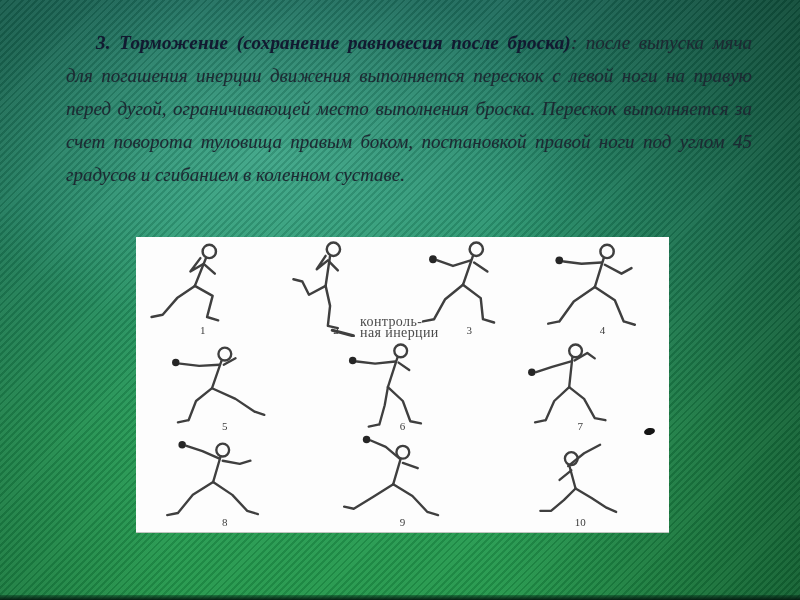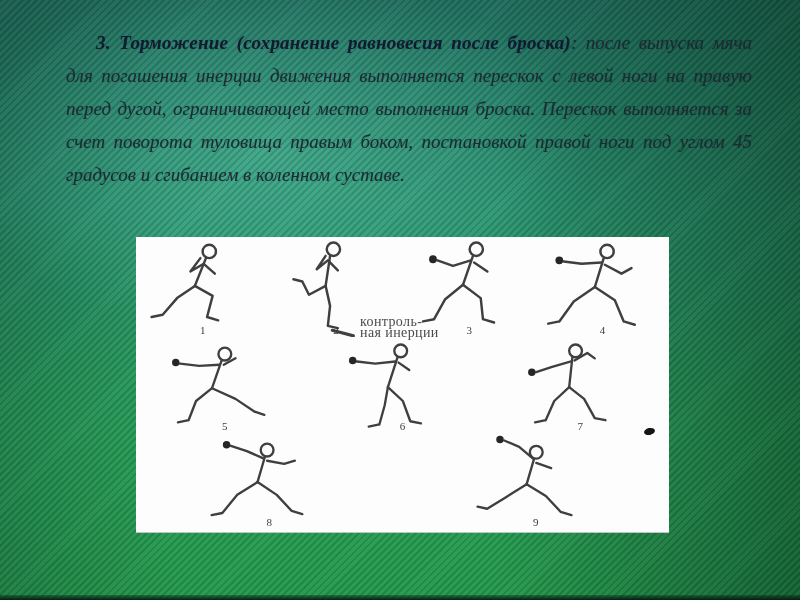--- a/index.html
+++ b/index.html
@@ -200,20 +200,33 @@
             <path d="M58,24 L51,48"></path>
             <path d="M57,24 L44,13 L30,7"></path>
             <circle class="ball" cx="26" cy="6" r="3.5"></circle>
             <path d="M60,28 L74,33"></path>
             <path d="M51,48 L32,60 L14,71 M14,71 L5,69"></path>
             <path d="M51,48 L69,59 L83,74 M83,74 L93,77"></path>
           </g>
         </svg>
         <span class="fig-num">9</span>
       </div>
+      <div class="cell">
+        <svg viewBox="0 0 120 90">
+          <g class="athlete">
+            <circle cx="52" cy="24" r="6"></circle>
+            <path d="M50,30 L56,52"></path>
+            <path d="M49,31 L64,19 L79,11"></path>
+            <path d="M52,35 L41,44"></path>
+            <path d="M56,52 L45,63 L33,73 M33,73 L23,73"></path>
+            <path d="M56,52 L71,61 L85,70 M85,70 L94,74"></path>
+          </g>
+        </svg>
+        <span class="fig-num">10</span>
+      </div>
     </div>
 
     <div class="ctl-label"><span>контроль-</span><br><span>ная инерции</span></div>
 
     <div class="ball-dot"></div>
   </div>
 
   <div class="bottom-edge"></div>
 </div>
 

